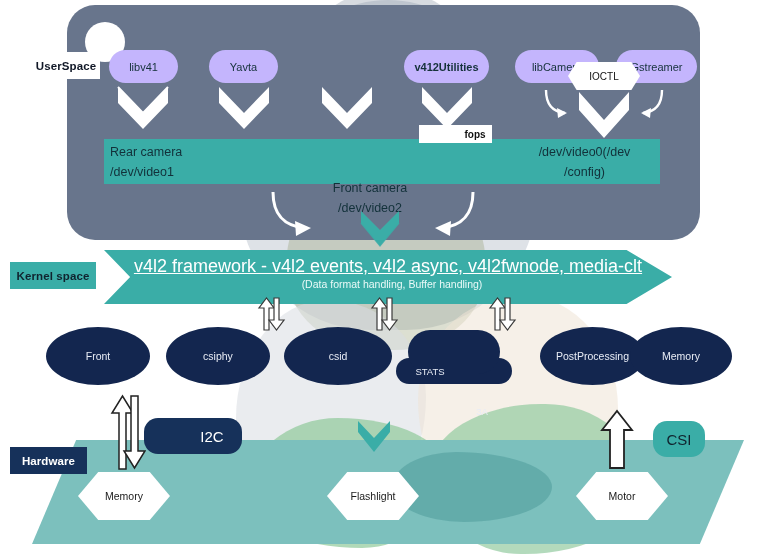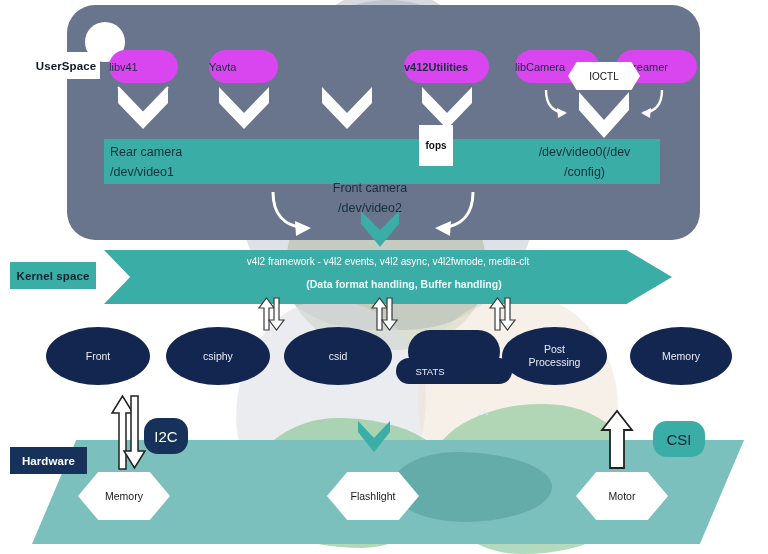--- a/index.html
+++ b/index.html
@@ -75,62 +75,62 @@
     left:10px;top:262px;width:86px;height:27px;
     background:#3aada7;color:#10232e;font-size:11.5px;
   }
   #hardware-label{
     left:10px;top:447px;width:77px;height:27px;
     background:#16315a;color:#ffffff;font-size:11.5px;
   }
 
   
   .pill{
-    position:absolute;height:33px;background:#d946ef;border-radius:17px;
-    display:flex;align-items:center;
+    position:absolute;height:33px;background:#c4b5fd;border-radius:17px;
+    display:flex;align-items:center;justify-content:center;
     color:#15313a;font-size:11px;white-space:nowrap;
   }
 
   
   .chev{position:absolute;}
 
   
   #device-bar{
     position:absolute;left:104px;top:139px;width:556px;height:45px;
     background:#3aada7;
   }
   .dev-text{
     position:absolute;color:#12313a;font-size:12.5px;line-height:20px;text-align:center;
   }
   #fops-badge{
-    position:absolute;left:419px;top:125px;width:34px;height:41px;
+    position:absolute;left:419px;top:125px;width:34px;height:18px;
     background:#ffffff;color:#111;font-size:10px;font-weight:bold;
-    display:flex;align-items:center;justify-content:center;
+    display:flex;align-items:center;justify-content:center;padding-left:39px;
   }
   #ioctl-badge{
     position:absolute;left:568px;top:62px;width:72px;height:28px;
     background:#ffffff;color:#111;font-size:10px;
     display:flex;align-items:center;justify-content:center;
     clip-path:polygon(12% 0,88% 0,100% 50%,88% 100%,12% 100%,0 50%);
   }
 
   
   #kernel-banner{
     position:absolute;left:104px;top:250px;width:568px;height:54px;
     background:#3aada7;
     clip-path:polygon(0 0, 92% 0, 100% 50%, 92% 100%, 0 100%, 4.6% 50%);
     color:#ffffff;
   }
   #kernel-line1{
     position:absolute;left:104px;top:256px;width:568px;text-align:center;
-    color:#ffffff;font-size:10px;
+    color:#ffffff;font-size:18px;text-decoration:underline;
   }
   #kernel-line2{
-    position:absolute;left:120px;top:278px;width:568px;text-align:center;
-    color:#eafaf8;font-size:10.5px;font-weight:bold;
+    position:absolute;left:108px;top:278px;width:568px;text-align:center;
+    color:#eafaf8;font-size:10.5px;
   }
 
   
   .ellipse{
     position:absolute;background:#13264f;border-radius:50%;
     display:flex;align-items:center;justify-content:center;
     color:#e8ecf5;font-size:10.5px;text-align:center;line-height:13px;
   }
   #ipu-group{position:absolute;left:396px;top:330px;width:116px;height:60px;}
   #ipu-main{
@@ -167,21 +167,21 @@
     position:absolute;width:92px;height:48px;background:#ffffff;
     display:flex;align-items:center;justify-content:center;
     color:#1a1a1a;font-size:10.5px;
     clip-path:polygon(22% 0,78% 0,100% 50%,78% 100%,22% 100%,0 50%);
   }
   .badge-round{
     position:absolute;height:36px;border-radius:14px;
     display:flex;align-items:center;justify-content:center;
     font-size:15px;
   }
-  #i2c-badge{left:144px;top:418px;width:44px;background:#16315a;color:#ffffff;}
+  #i2c-badge{left:144px;top:418px;width:60px;background:#16315a;color:#ffffff;padding-left:38px;}
   #csi-badge{left:653px;top:421px;width:52px;background:#3aada7;color:#10232e;}
 
   .arrowsvg{position:absolute;}
 </style>
 </head>
 <body>
 
 <div id="stage">
 
   <div class="wm" id="wm-body"></div>
@@ -297,21 +297,21 @@
     <span>csid</span>
   </div>
 
   <div id="ipu-group">
     <div id="ipu-sub"></div>
     <div id="ipu-main"></div>
     <div id="ipu-stats">STATS</div>
     <div id="ipu-3a">3A</div>
   </div>
 
-  <div class="ellipse" style="left:502px;top:327px;width:105px;height:58px;flex-direction:column;">
+  <div class="ellipse" style="left:540px;top:327px;width:105px;height:58px;">
     <span>Post</span>
     <span>Processing</span>
   </div>
   <div class="ellipse" style="left:630px;top:327px;width:102px;height:58px;">
     <span>Memory</span>
   </div>
 
   <div class="wm" id="wm-green-l"></div>
   <div class="wm" id="wm-green-r"></div>
 

